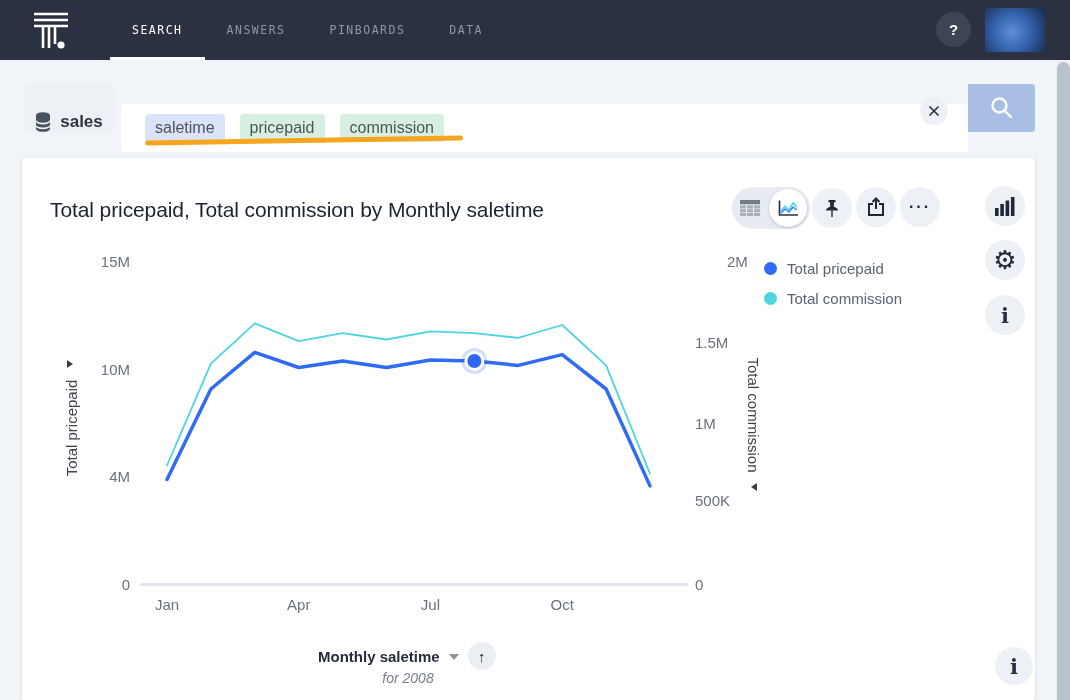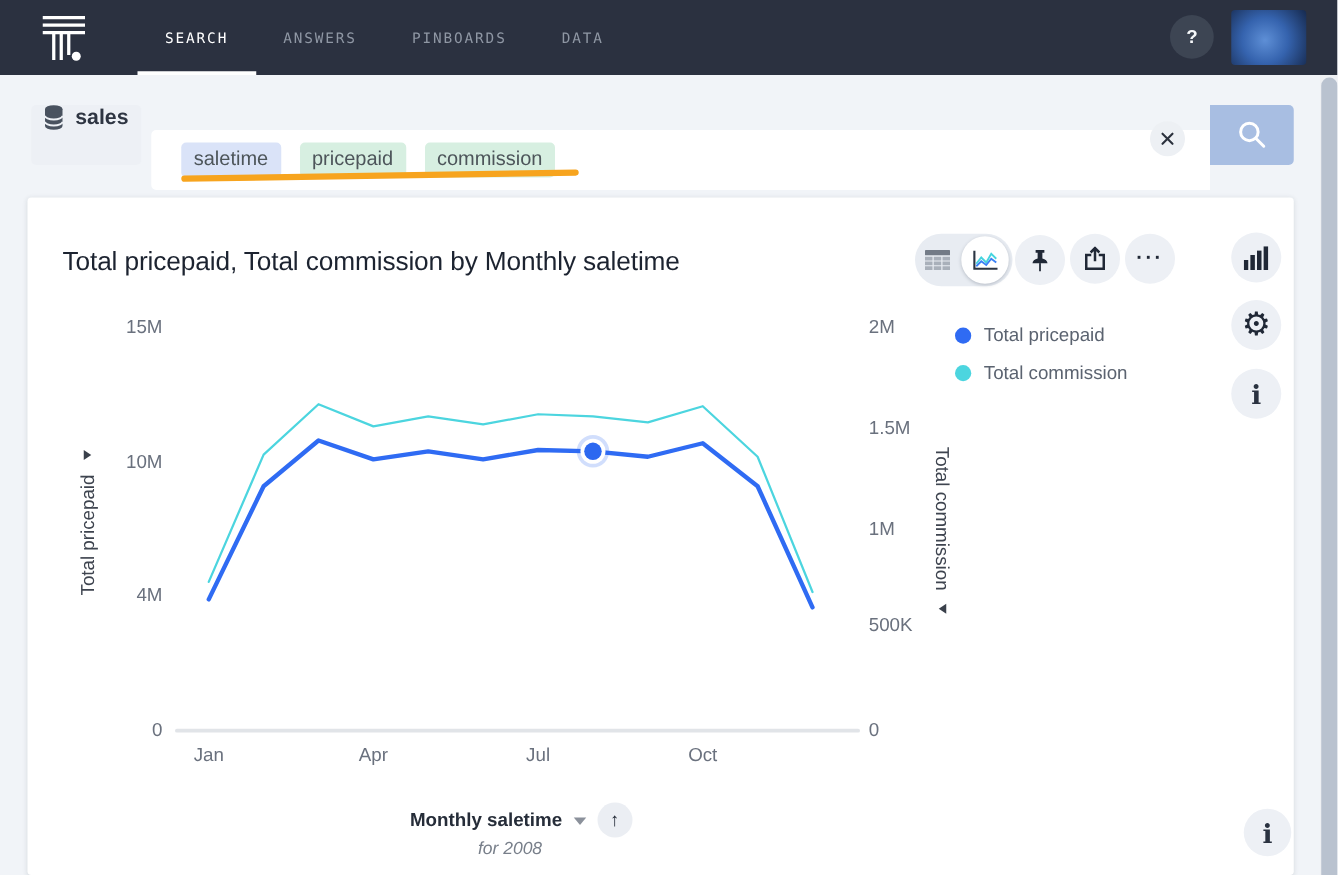--- a/index.html
+++ b/index.html
@@ -16,21 +16,21 @@
   .tab.active { color:#ffffff; }
   .tab.active::after { content:""; position:absolute; left:0; right:0; bottom:0; height:3px; background:#ffffff; }
   .help-btn { position:absolute; left:936px; top:12px; width:35px; height:35px; border-radius:50%;
               background:#3d4553; color:#f6f8fa; font-size:15px; font-weight:bold;
               display:flex; align-items:center; justify-content:center; }
   .avatar { position:absolute; left:985px; top:8px; width:60px; height:44px; border-radius:3px;
             background:radial-gradient(circle at 45% 55%, #5e8fd6 0%, #3563ae 45%, #16294d 100%); }
 
   
   .source-chip { position:absolute; left:25px; top:84px; width:88px; height:48px; background:#edf0f5;
-                 border-radius:4px; display:flex; align-items:flex-start; justify-content:center; gap:9px; }
+                 border-radius:4px; display:flex; align-items:flex-end; justify-content:center; gap:9px; }
   .source-chip .lbl { font-size:17px; font-weight:bold; color:#2e3542; }
   .search-bar { position:absolute; left:121px; top:84px; width:847px; height:48px; background:#ffffff;
                 border-radius:4px 0 0 4px; display:flex; align-items:center; padding-left:24px; gap:15px;margin-top:20px; }
   .token { padding:5px 10px; border-radius:4px; font-size:16px; color:#4d555a; }
   .clear-btn { position:absolute; left:920px; top:97px; width:28px; height:28px; border-radius:50%;
                background:#edf0f4; display:flex; align-items:center; justify-content:center; }
   .search-btn { position:absolute; left:968px; top:84px; width:67px; height:48px; background:#a8bee2;
                 border-radius:0 4px 4px 0; display:flex; align-items:center; justify-content:center; border:none; }
   .orange-mark { position:absolute; left:145px; top:138px; width:318px; height:5px; background:#f7a41e;
                  border-radius:3px; transform:rotate(-0.9deg); }
@@ -79,21 +79,21 @@
               border-right:6px solid #3a404b; border-top:4px solid transparent; border-bottom:4px solid transparent; }
   #plot { position:absolute; left:0; top:0; pointer-events:none; }
 
   .tooltip { position:absolute; left:374px; top:238px; width:172px; background:#41464f;
              border:1.5px solid #4f7cf3; border-radius:6px; padding:15px 17px;
              box-shadow:0 6px 16px rgba(20,30,50,.35); }
   .tt-label { font-size:14px; font-weight:bold; color:#edeff2; }
   .tt-value { font-size:16px; font-weight:bold; color:#ffffff; margin-top:3px; }
   .tt-gap { margin-top:14px; }
 
-  .x-axis-control { position:absolute; left:306px; top:484px; display:flex; align-items:center; gap:9px; }
+  .x-axis-control { position:absolute; left:296px; top:484px; display:flex; align-items:center; gap:9px; }
   .x-axis-label { font-size:15px; font-weight:bold; color:#262d39; }
   .caret-down { width:0; height:0; border-top:6px solid #8b919b; border-left:5px solid transparent; border-right:5px solid transparent; margin-top:2px; }
   .up-btn { width:28px; height:28px; border-radius:50%; background:#ebeef3; display:flex; align-items:center;
             justify-content:center; font-size:15px; font-weight:bold; color:#232a37; }
   .x-axis-sub { position:absolute; left:306px; top:512px; width:160px; text-align:center;
                 font-style:italic; font-size:14px; color:#787f8a; }
 
   
   .scroll-track { position:absolute; left:1056px; top:60px; width:14px; height:640px; background:#eef0f3; }
   .scroll-thumb { position:absolute; left:1057px; top:62px; width:13px; height:638px; background:#b9c2cf; border-radius:7px 7px 0 0; }
@@ -235,21 +235,21 @@
           <polyline points="145.0,307.5 188.9,205.7 232.8,165.4 276.7,183.1 320.6,175.1 364.5,181.5 408.5,173.4 452.4,175.1 496.3,179.9 540.2,167.0 584.1,207.4 628.0,315.6" fill="none" stroke="#4cd5df" stroke-width="1.8" stroke-linejoin="round" stroke-linecap="round"></polyline>
           <circle cx="452.37" cy="203.0533333333333" r="13" fill="rgba(47,107,243,0.22)"></circle>
           <circle cx="452.37" cy="203.0533333333333" r="10" fill="#ffffff"></circle>
           <circle cx="452.37" cy="203.0533333333333" r="7" fill="#2c68f0"></circle>
         </svg>
 
     <div class="tick tick-left" style="top: 95px;">15M</div>
         <div class="tick tick-left" style="top: 202.667px;">10M</div>
         <div class="tick tick-left" style="top: 310.333px;">4M</div>
         <div class="tick tick-left" style="top: 418px;">0</div>
-        <div class="tick tick-right" style="top: 95px;">2M</div>
+        <div class="tick tick-right" style="top: 95px; margin-left: 32px;">2M</div>
         <div class="tick tick-right" style="top: 175.75px;">1.5M</div>
         <div class="tick tick-right" style="top: 256.5px;">1M</div>
         <div class="tick tick-right" style="top: 334px;">500K</div>
         <div class="tick tick-right" style="top: 418px;">0</div>
         <div class="x-label" style="left: 145px;">Jan</div>
         <div class="x-label" style="left: 276.73px;">Apr</div>
         <div class="x-label" style="left: 408.46px;">Jul</div>
         <div class="x-label" style="left: 540.19px;">Oct</div>
       </div>
 

